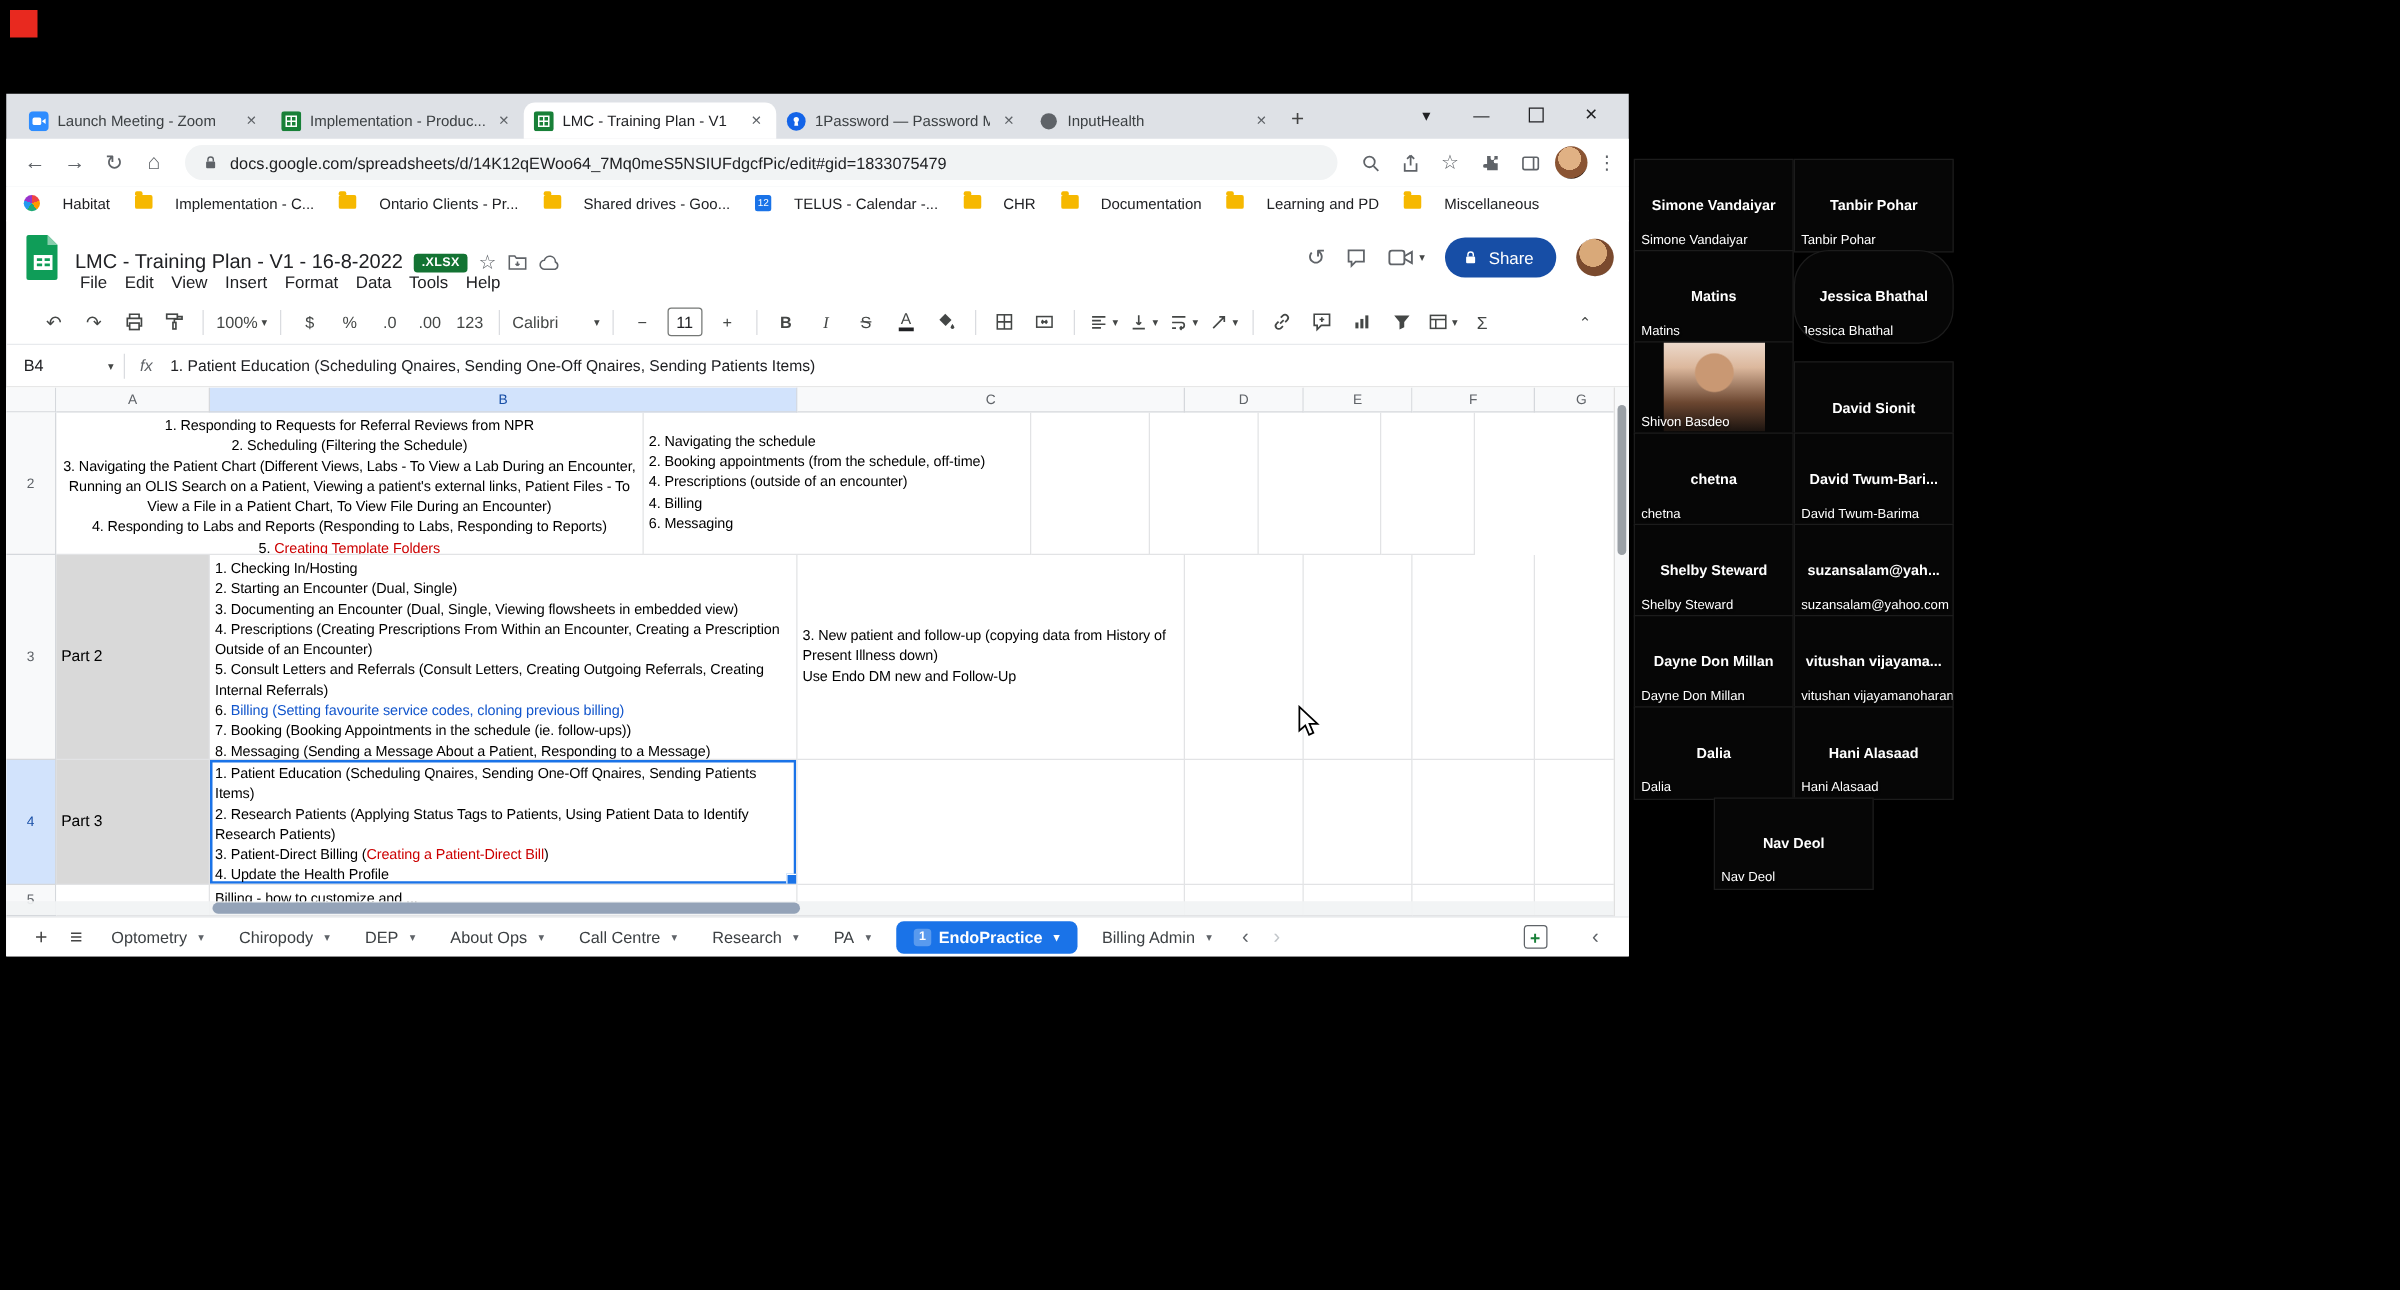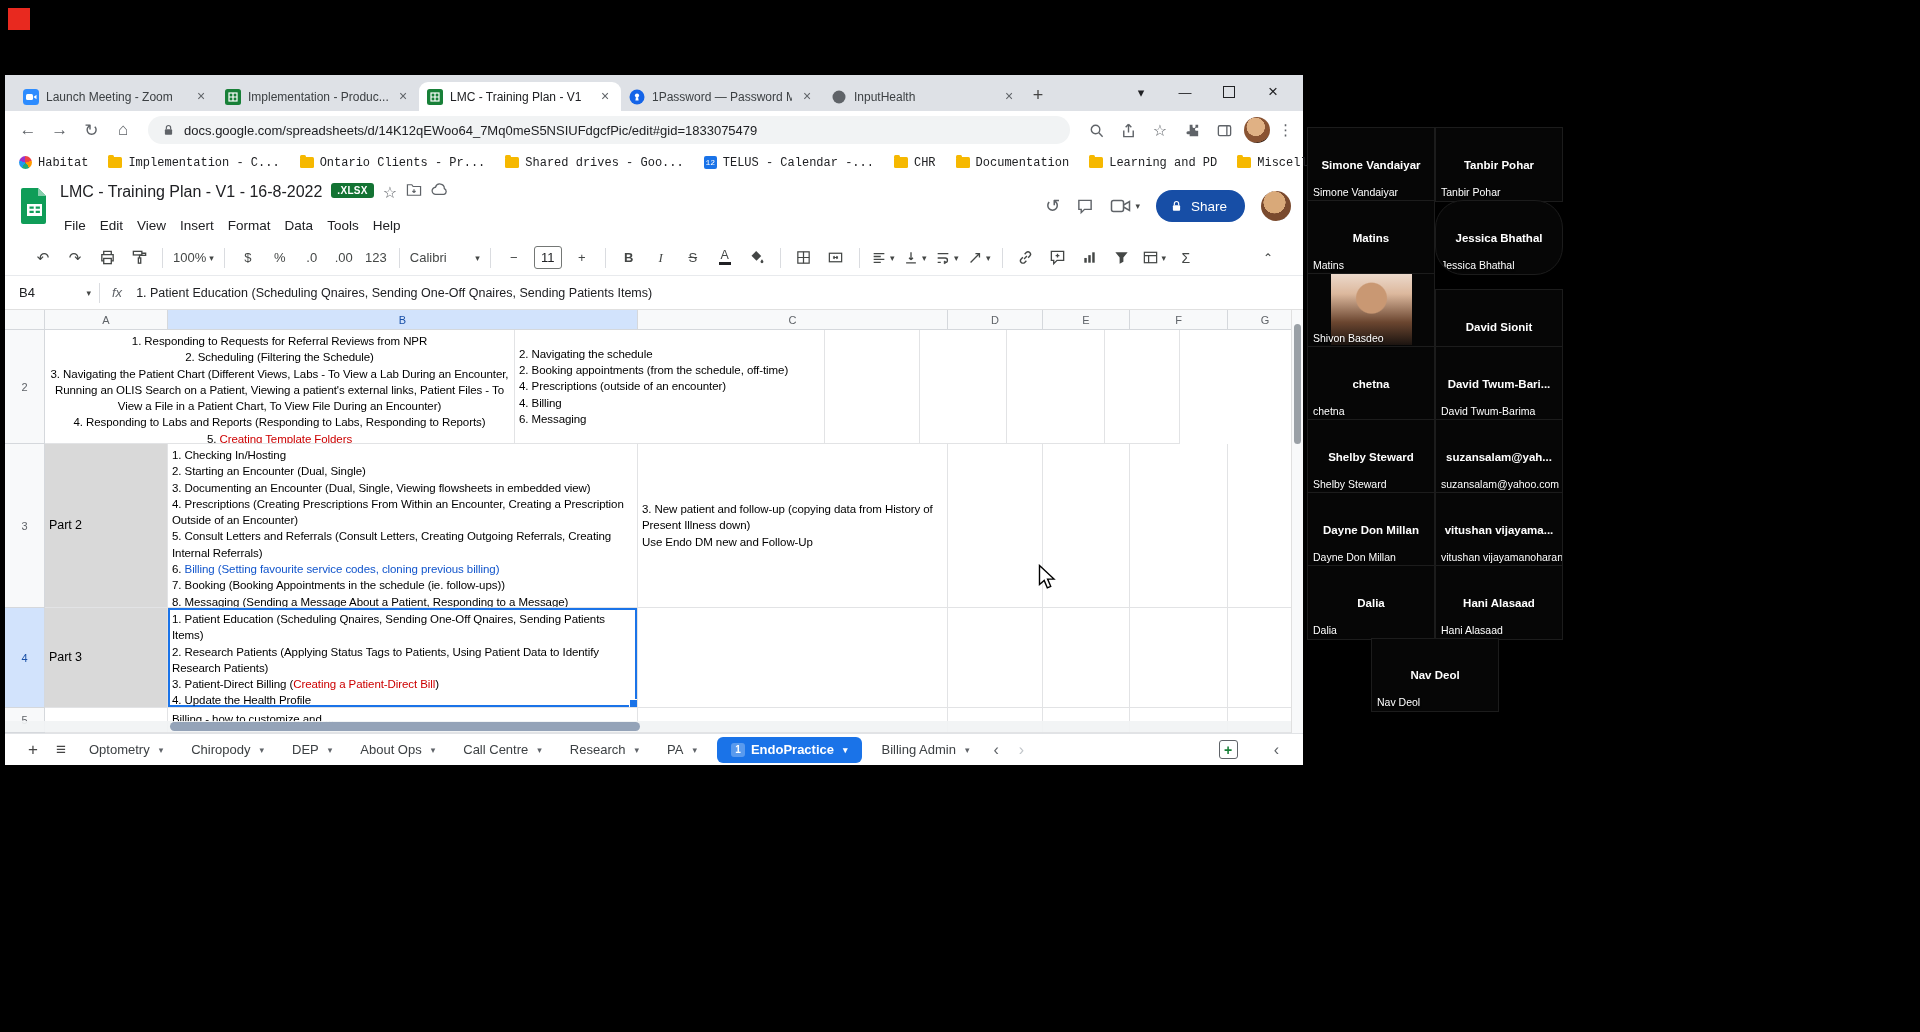--- a/index.html
+++ b/index.html
@@ -29,31 +29,31 @@
     gap:9px;padding:0 14px;font-size:13px;color:#202124;margin-left:6px;}
   .omnibox .url{white-space:nowrap;overflow:hidden;}
   .abaricons{display:flex;align-items:center;gap:8px;margin-left:8px;}
   .abaricons .navic{width:24px;}
   .avatar{width:26px;height:26px;border-radius:50%;
     background:radial-gradient(circle at 45% 38%,#e0b184 0 42%,#8a5433 43% 72%,#3c2417 73% 100%);}
   .kebab{font-size:15px;color:#5f6368;}
 
   .bookmarks{height:27px;background:#fff;border-bottom:1px solid #dadce0;display:flex;align-items:center;
     padding:0 14px;gap:20px;font-size:12px;color:#202124;}
-  .bmitem{display:flex;align-items:center;gap:6px;white-space:nowrap;font-family:Liberation Mono, monospace;}
+  .bmitem{display:flex;align-items:flex-start;gap:18px;white-space:nowrap;}
   .bm-folder{width:14px;height:11px;background:#f6b800;border-radius:1.5px;position:relative;}
   .bm-folder::before{content:"";position:absolute;left:0;top:-2.5px;width:6px;height:3px;background:#f6b800;border-radius:1.5px 1.5px 0 0;}
   .bm-site{width:13px;height:13px;border-radius:50%;background:conic-gradient(#e44 0 20%,#f90 20% 40%,#2a7 40% 60%,#29e 60% 80%,#93c 80% 100%);}
   .bm-cal{width:13px;height:13px;background:#1a73e8;border-radius:2px;color:#fff;font-size:8px;display:flex;align-items:center;justify-content:center;}
 
   
   .sheets{position:absolute;left:0;top:101px;width:1298px;height:589px;background:#fff;}
   .shead{position:absolute;left:0;top:0;width:100%;height:64px;}
   .slogo{position:absolute;left:16px;top:12px;}
-  .titlerow{position:absolute;left:55px;top:7px;display:flex;align-items:flex-start;gap:9px;}
+  .titlerow{position:absolute;left:55px;top:24px;display:flex;align-items:center;gap:9px;}
   .doctitle{font-size:16px;color:#202124;}
   .xlsx{background:#137333;color:#fff;font-size:10px;font-weight:bold;border-radius:3px;padding:2px 6px;letter-spacing:.3px;}
   .hic{color:#5f6368;font-size:15px;display:flex;align-items:center;}
   .menubar{position:absolute;left:52px;top:39px;display:flex;font-size:13.5px;color:#202124;}
   .menubar span{padding:3px 7px;border-radius:4px;}
   .hright{position:absolute;right:12px;top:14px;display:flex;align-items:center;gap:16px;}
   .sharebtn{height:32px;background:#174ea6;border-radius:16px;color:#fff;font-size:13.5px;display:flex;
     align-items:center;gap:8px;padding:0 18px 0 14px;}
   .savatar{width:30px;height:30px;border-radius:50%;
     background:radial-gradient(circle at 45% 38%,#d9a979 0 44%,#7a4a2e 45% 75%,#2b1a12 76% 100%);}

